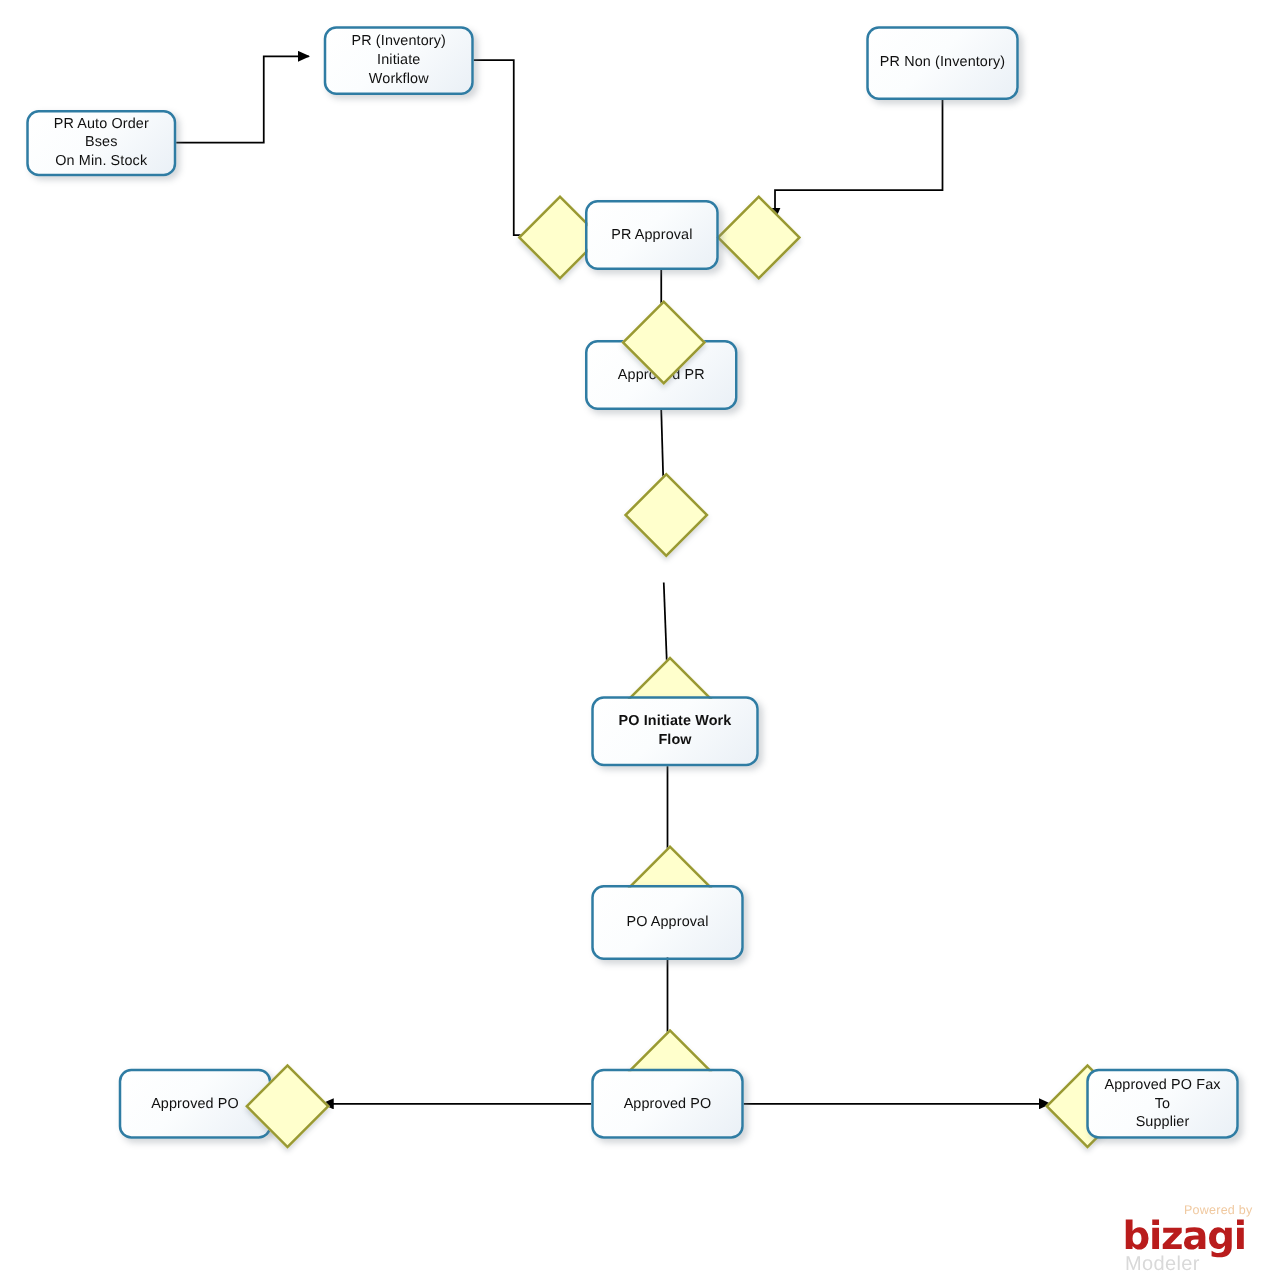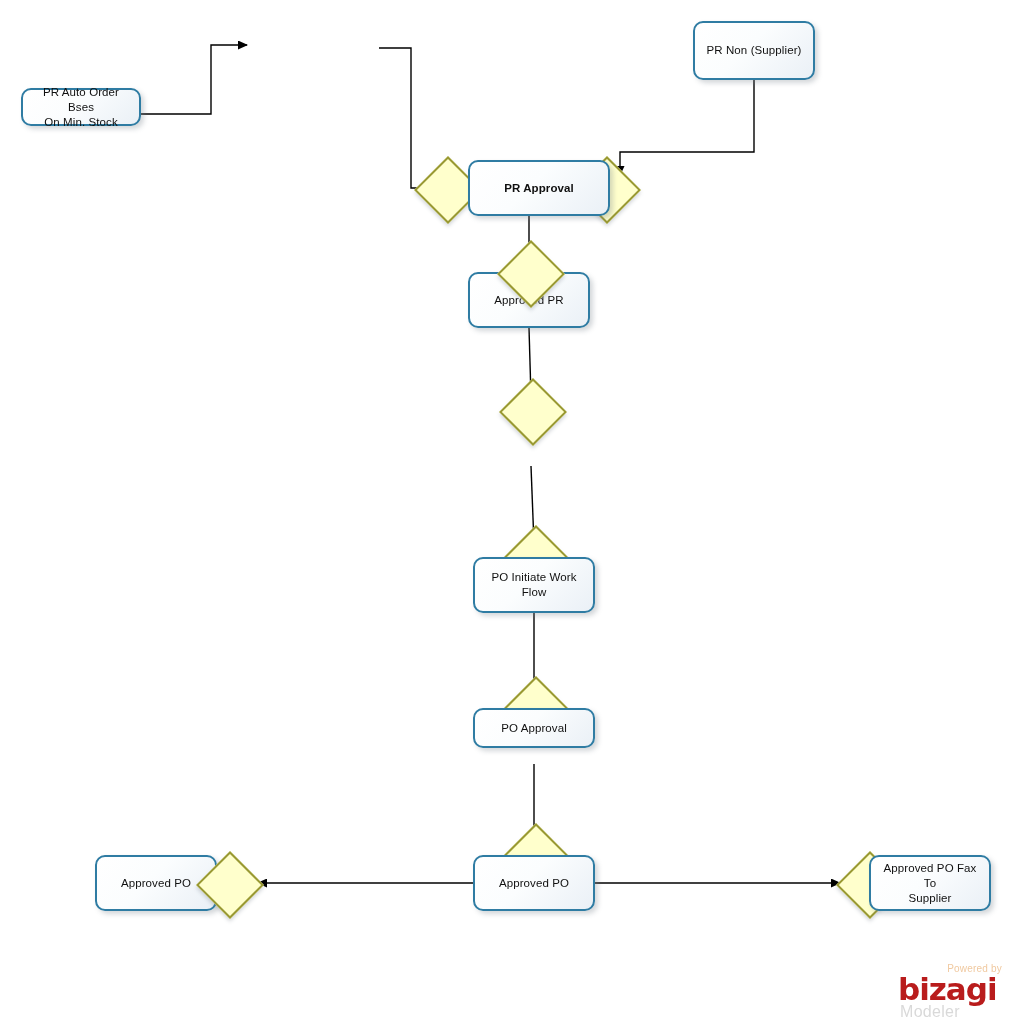--- a/index.html
+++ b/index.html
@@ -135,44 +135,48 @@
   <div class="gw" style="left:424px; top:166px;"></div>
   <div class="gw" style="left:583px; top:166px;"></div>
   <div class="gw over" style="left:507px; top:250px;"></div>
   <div class="gw" style="left:509px; top:388px;"></div>
   <div class="gw" style="left:512px; top:535px;"></div>
   <div class="gw" style="left:512px; top:686px;"></div>
   <div class="gw" style="left:512px; top:833px;"></div>
   <div class="gw over" style="left:206px; top:861px;"></div>
   <div class="gw" style="left:846px; top:861px;"></div>
 
-  <div class="task" style="left:21px; top:88px; width:120px; height:38px;">
+  <div class="task" style="left:21px; top:88px; width:120px; height:53px;">
     <span class="task-label">PR Auto Order Bses
 On Min. Stock</span>
   </div>
 
+  <div class="task" style="left:259px; top:21px; width:120px; height:55px;">
+    <span class="task-label">PR (Inventory) Initiate
+Workflow</span>
+  </div>
 
   <div class="task" style="left:693px; top:21px; width:122px; height:59px;">
-    <span class="task-label">PR Non (Supplier)</span>
+    <span class="task-label">PR Non (Inventory)</span>
   </div>
 
-  <div class="task" style="left:468px; top:160px; width:142px; height:56px;font-weight:bold;">
+  <div class="task" style="left:468px; top:160px; width:107px; height:56px;">
     <span class="task-label">PR Approval</span>
   </div>
 
   <div class="task" style="left:468px; top:272px; width:122px; height:56px;">
     <span class="task-label">Approved PR</span>
   </div>
 
 
-  <div class="task" style="left:473px; top:557px; width:122px; height:56px;">
+  <div class="task" style="left:473px; top:557px; width:134px; height:56px;font-weight:bold;">
     <span class="task-label">PO Initiate Work Flow</span>
   </div>
 
-  <div class="task" style="left:473px; top:708px; width:122px; height:40px;">
+  <div class="task" style="left:473px; top:708px; width:122px; height:60px;">
     <span class="task-label">PO Approval</span>
   </div>
 
   <div class="task" style="left:473px; top:855px; width:122px; height:56px;">
     <span class="task-label">Approved PO</span>
   </div>
 
   <div class="task" style="left:95px; top:855px; width:122px; height:56px;">
     <span class="task-label">Approved PO</span>
   </div>

